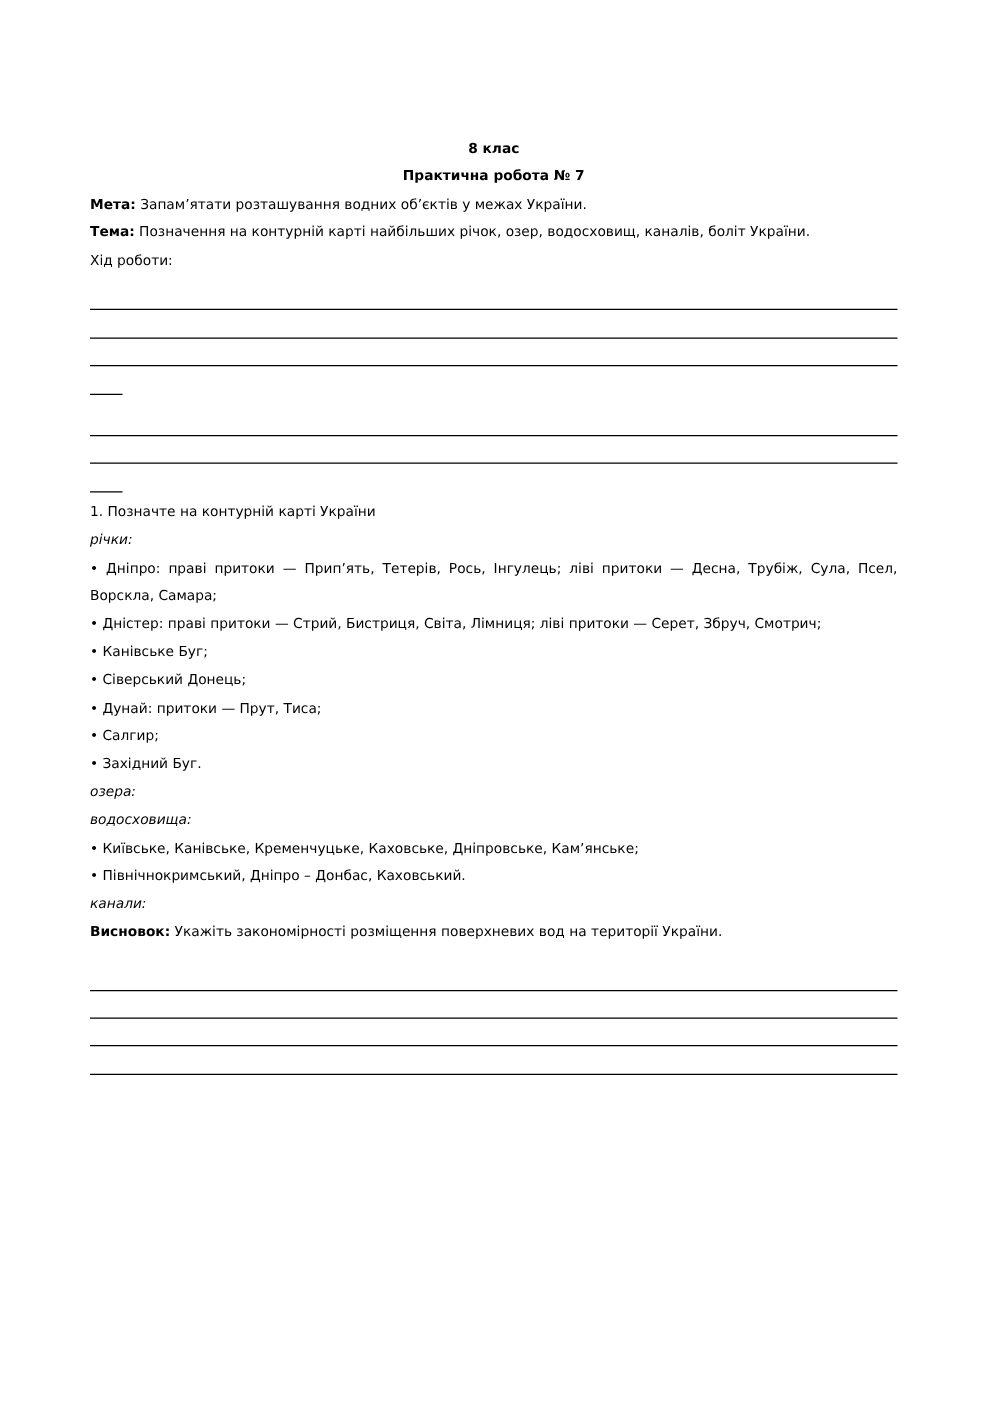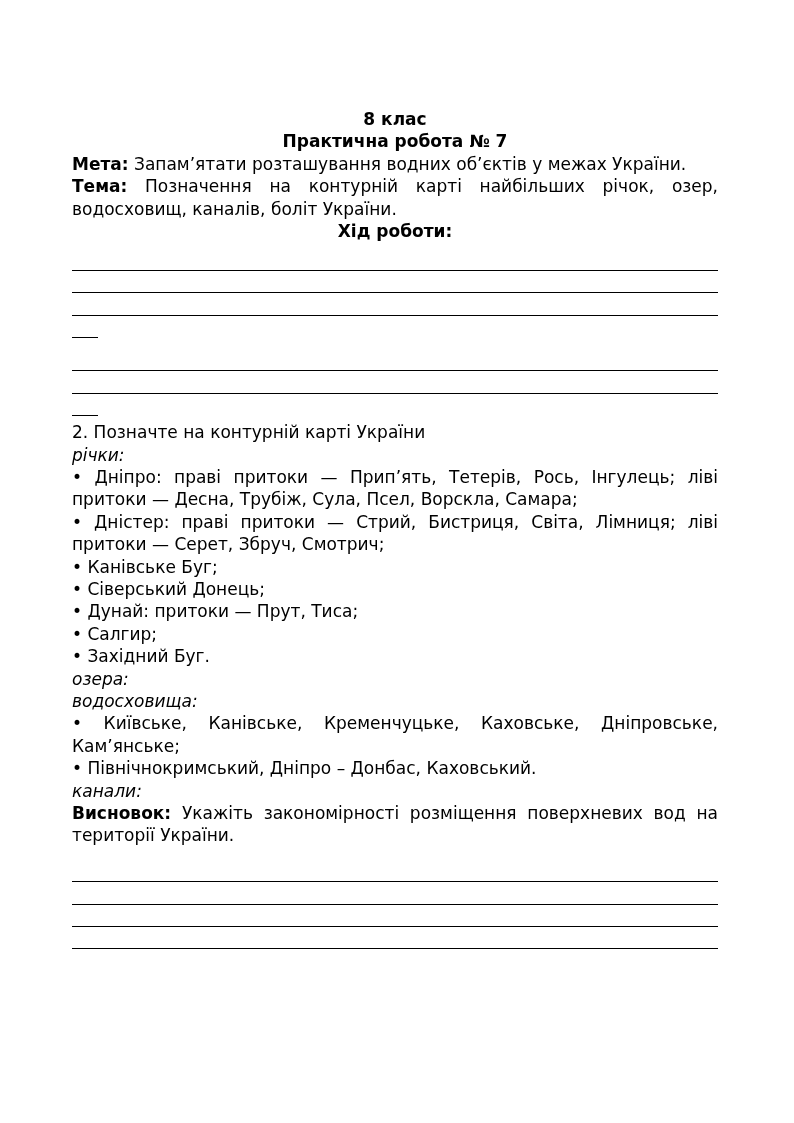--- a/index.html
+++ b/index.html
@@ -19,33 +19,33 @@
   .page {
     position: absolute;
     left: 0;
     top: 0;
     width: 794px;
     height: 1123px;
     box-sizing: border-box;
     padding: 108px 76px 0 72px;
   }
   .doc {
-    font-size: 17px;
+    font-size: 11px;
     line-height: 22.4px;
   }
 
   
   .title {
     text-align: center;
     font-weight: bold;
     line-height: 22.4px;
   }
   .section-heading {
-    text-align: center;
-    font-weight: bold;
+    text-align: left;
+    font-weight: normal;
     line-height: 22.4px;
   }
 
   
   .para {
     text-align: justify;
     text-justify: inter-word;
     line-height: 22.4px;
     margin: 0;
   }
@@ -110,21 +110,21 @@
     </div>
 
 
     <div class="gap-sm"></div>
     <div class="rules">
       <div class="rule"></div>
       <div class="rule"></div>
       <div class="rule stub"></div>
     </div>
 
-    <p class="plain">2. Позначте на контурній карті України</p>
+    <p class="plain">1. Позначте на контурній карті України</p>
 
     <p class="plain ital">річки:</p>
     <p class="para">• Дніпро: праві притоки — Прип’ять, Тетерів, Рось, Інгулець; ліві притоки — Десна, Трубіж, Сула, Псел, Ворскла, Самара;</p>
     <p class="para">• Дністер: праві притоки — Стрий, Бистриця, Світа, Лімниця; ліві притоки — Серет, Збруч, Смотрич;</p>
     <p class="plain">• Канівське Буг;</p>
     <p class="plain">• Сіверський Донець;</p>
     <p class="plain">• Дунай: притоки — Прут, Тиса;</p>
     <p class="plain">• Салгир;</p>
     <p class="plain">• Західний Буг.</p>
 

